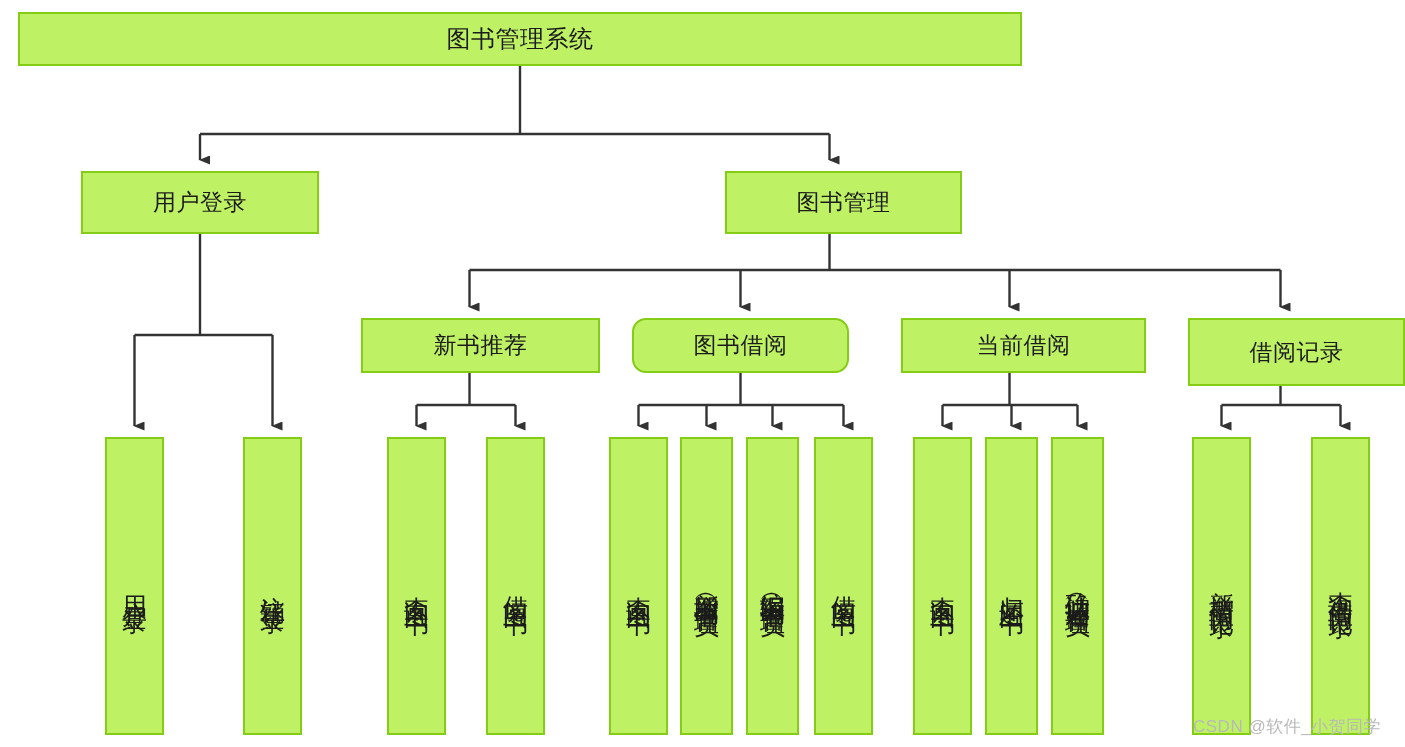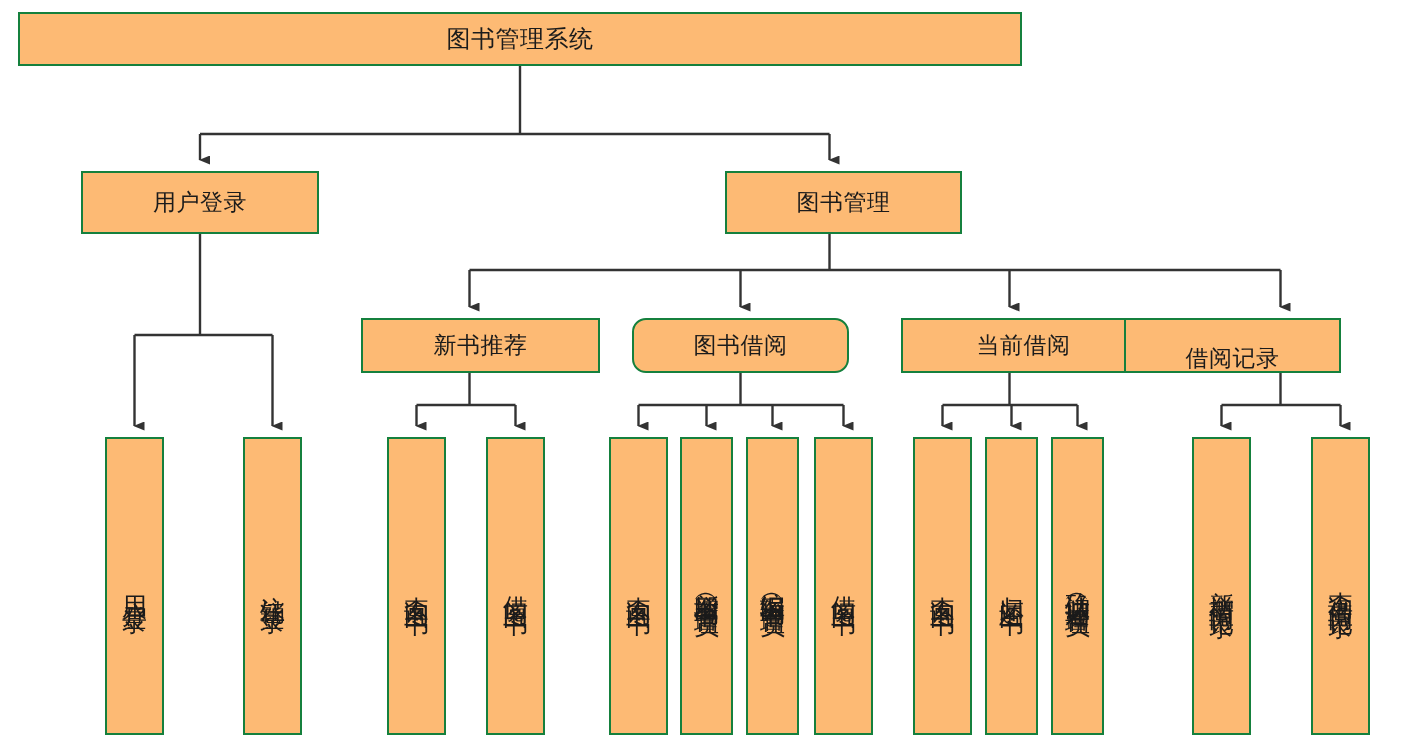--- a/index.html
+++ b/index.html
@@ -21,22 +21,22 @@
     position: absolute;
     left: 0;
     top: 0;
     width: 1405px;
     height: 747px;
     pointer-events: none;
   }
   .node {
     position: absolute;
     box-sizing: border-box;
-    background: #fdba74;
-    border: 2px solid #15803d;
+    background: #bef264;
+    border: 2px solid #84cc16;
     display: flex;
     align-items: center;
     justify-content: center;
     color: #1b1b1b;
   }
   .node .lbl {
     display: block;
     text-align: center;
     line-height: 1.08;
     white-space: pre;
@@ -133,21 +133,21 @@
       </div>
       <div class="node horiz" style="left: 361px; top: 318px; width: 239px; height: 55px;">
         <span class="lbl">新书推荐</span>
       </div>
       <div class="node horiz" style="left: 632px; top: 318px; width: 217px; height: 55px; border-radius: 14px;">
         <span class="lbl">图书借阅</span>
       </div>
       <div class="node horiz" style="left: 901px; top: 318px; width: 245px; height: 55px;">
         <span class="lbl">当前借阅</span>
       </div>
-      <div class="node horiz" style="left: 1124px; top: 318px; width: 217px; height: 55px; align-items: flex-end;">
+      <div class="node horiz" style="left: 1188px; top: 318px; width: 217px; height: 68px;">
         <span class="lbl">借阅记录</span>
       </div>
       <div class="node vert" style="left: 105px; top: 437px; width: 59px; height: 298px;">
         <span class="lbl">用户登录</span>
       </div>
       <div class="node vert" style="left: 243px; top: 437px; width: 59px; height: 298px;">
         <span class="lbl">注销登录</span>
       </div>
       <div class="node vert" style="left: 387px; top: 437px; width: 59px; height: 298px;">
         <span class="lbl">查询图书</span>
@@ -177,14 +177,15 @@
         <span class="lbl">确认归还（管理员）</span>
       </div>
       <div class="node vert" style="left: 1192px; top: 437px; width: 59px; height: 298px;">
         <span class="lbl">新增借阅记录</span>
       </div>
       <div class="node vert" style="left: 1311px; top: 437px; width: 59px; height: 298px;">
         <span class="lbl">查询借阅记录</span>
       </div>
     </div>
 
+  <div class="watermark" style="left: 1193px; top: 715px;">CSDN @软件_小贺同学</div>
 
 </div>
 
 </body></html>

